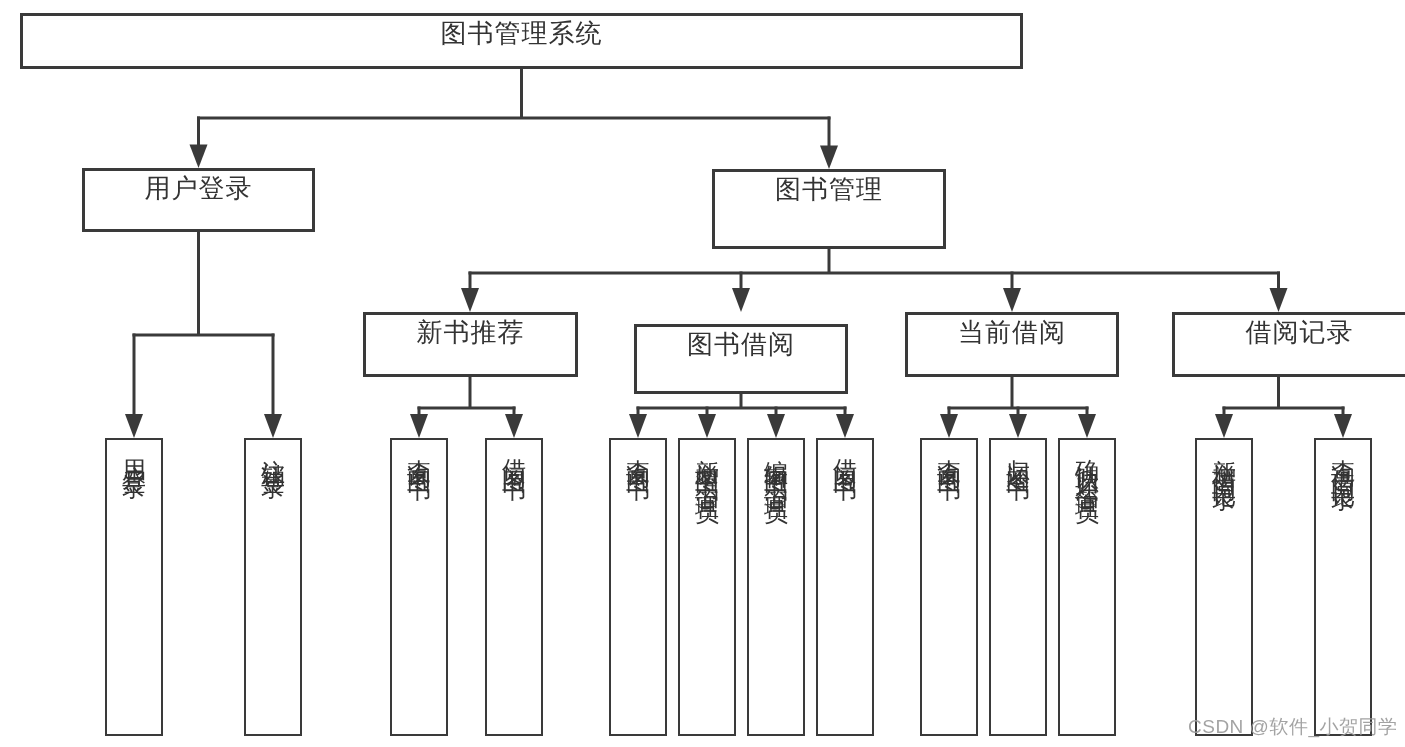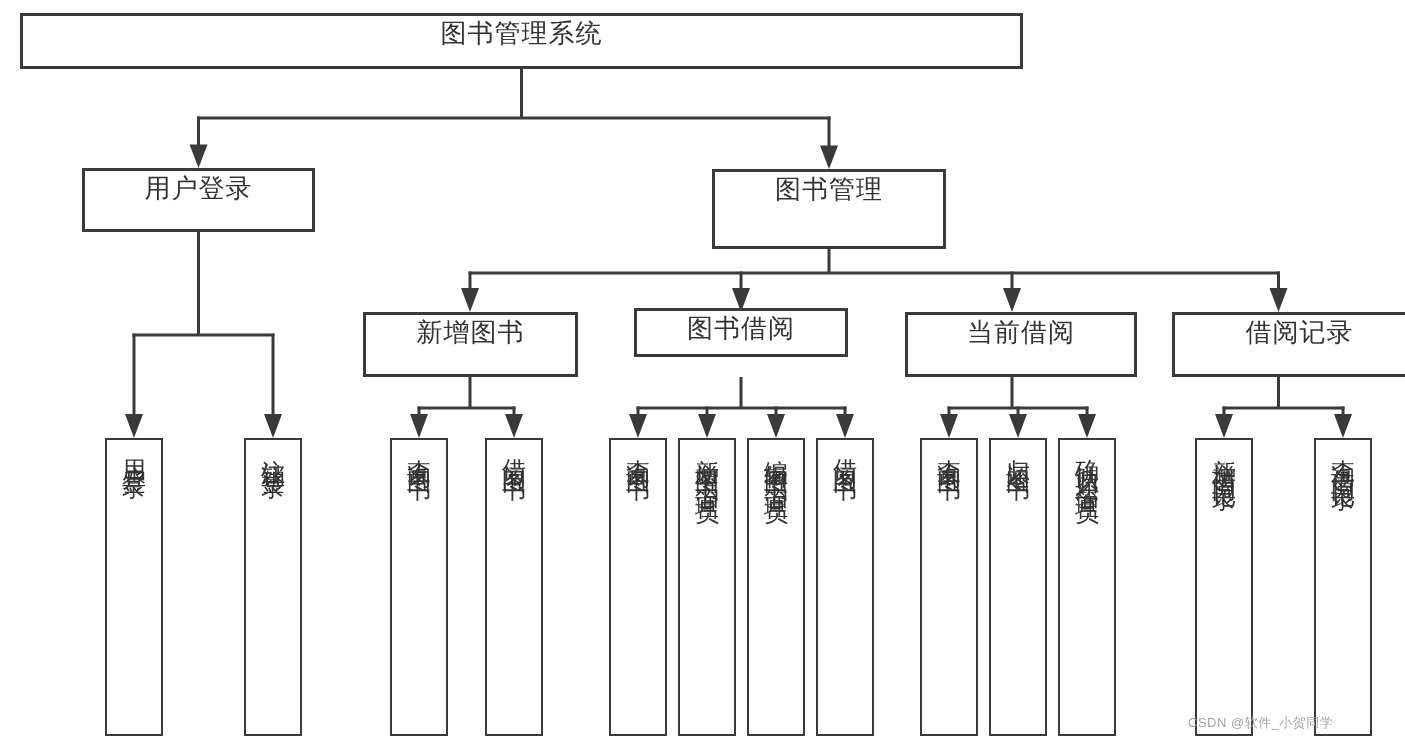--- a/index.html
+++ b/index.html
@@ -14,21 +14,21 @@
     z-index:2;
   }
   .hlabel{font-size:26px;letter-spacing:1px;white-space:nowrap;}
   .leaf{border-width:2px;}
   .vlabel{
     writing-mode:vertical-rl;text-orientation:mixed;
     font-size:24px;letter-spacing:6px;line-height:1;white-space:nowrap;
   }
   .watermark{
     position:absolute;left:1188px;top:714px;z-index:3;
-    font-size:13px;color:rgba(155,155,155,0.92);letter-spacing:0.5px;white-space:nowrap;
+    font-size:19px;color:rgba(155,155,155,0.92);letter-spacing:0.5px;white-space:nowrap;
   }
   .edge{stroke:#3a3a3a;stroke-width:3;fill:none;}
   .head{fill:#3a3a3a;stroke:none;}
 </style>
 </head>
 <body>
 
 <div class="canvas">
 
   <svg width="1405" height="747" viewBox="0 0 1405 747">
@@ -98,26 +98,26 @@
   </div>
 
   <div class="box" style="left:82px;top:168px;width:233px;height:64px">
     <span class="hlabel">用户登录</span>
   </div>
   <div class="box" style="left:712px;top:169px;width:234px;height:80px">
     <span class="hlabel">图书管理</span>
   </div>
 
   <div class="box" style="left:363px;top:312px;width:215px;height:65px">
-    <span class="hlabel">新增图书</span>
+    <span class="hlabel">新书推荐</span>
   </div>
-  <div class="box" style="left:634px;top:308px;width:214px;height:49px">
+  <div class="box" style="left:634px;top:324px;width:214px;height:70px">
     <span class="hlabel">图书借阅</span>
   </div>
-  <div class="box" style="left:905px;top:312px;width:232px;height:65px">
+  <div class="box" style="left:905px;top:312px;width:214px;height:65px">
     <span class="hlabel">当前借阅</span>
   </div>
   <div class="box" style="left:1172px;top:312px;width:255px;height:65px">
     <span class="hlabel">借阅记录</span>
   </div>
 
   <div class="box leaf" style="left:105px;top:438px;width:58px;height:298px">
     <span class="vlabel">用户登录</span>
   </div>
   <div class="box leaf" style="left:244px;top:438px;width:58px;height:298px">

